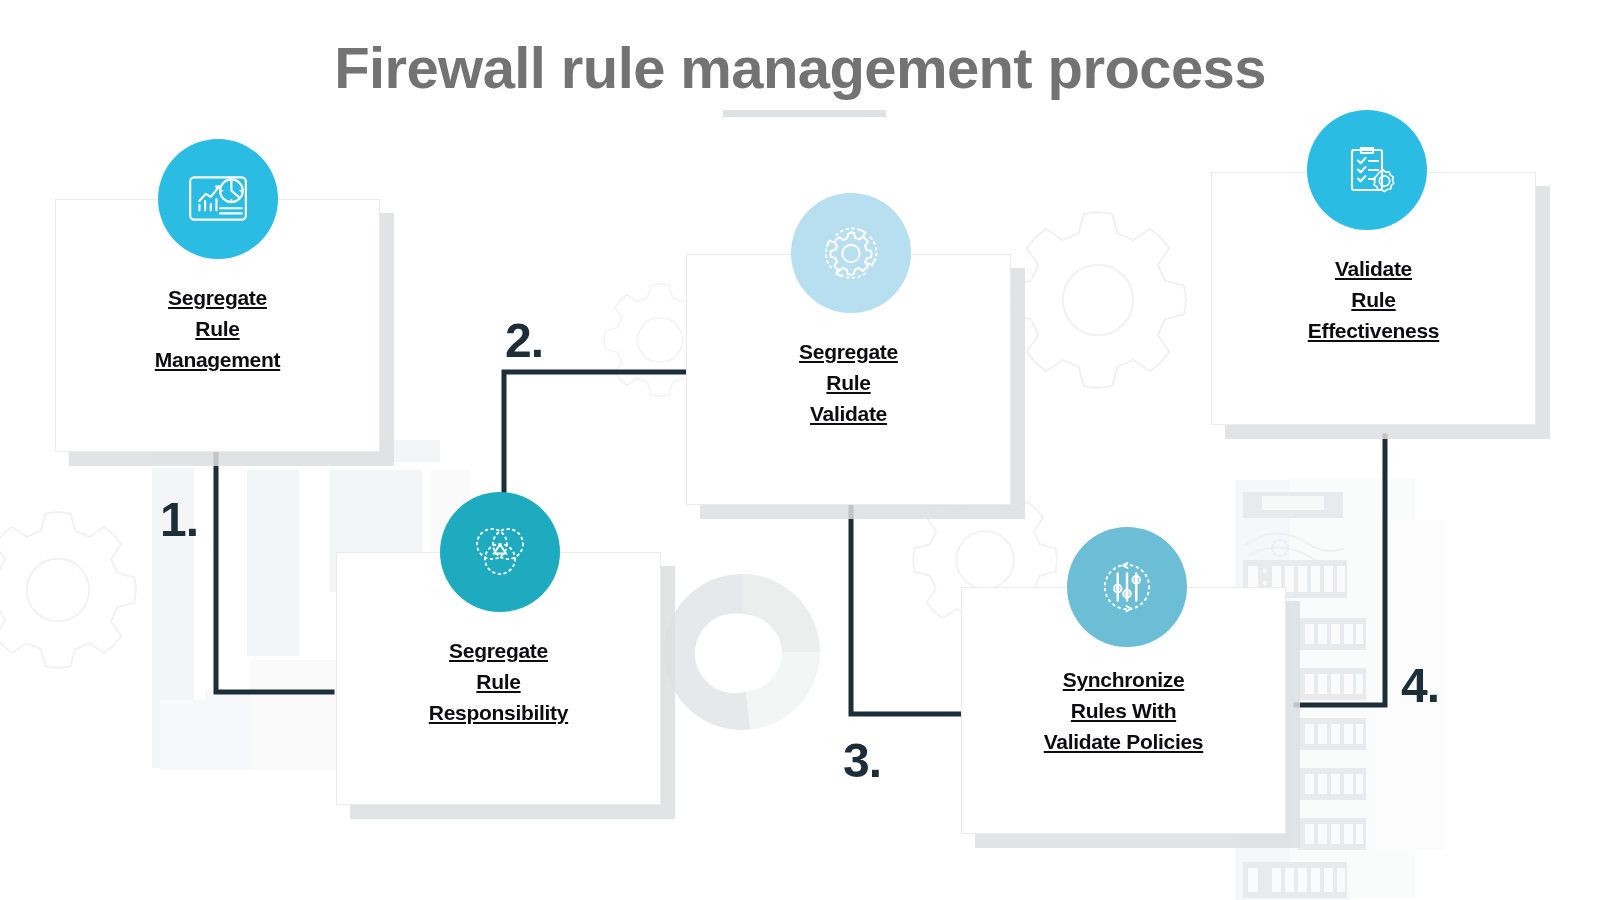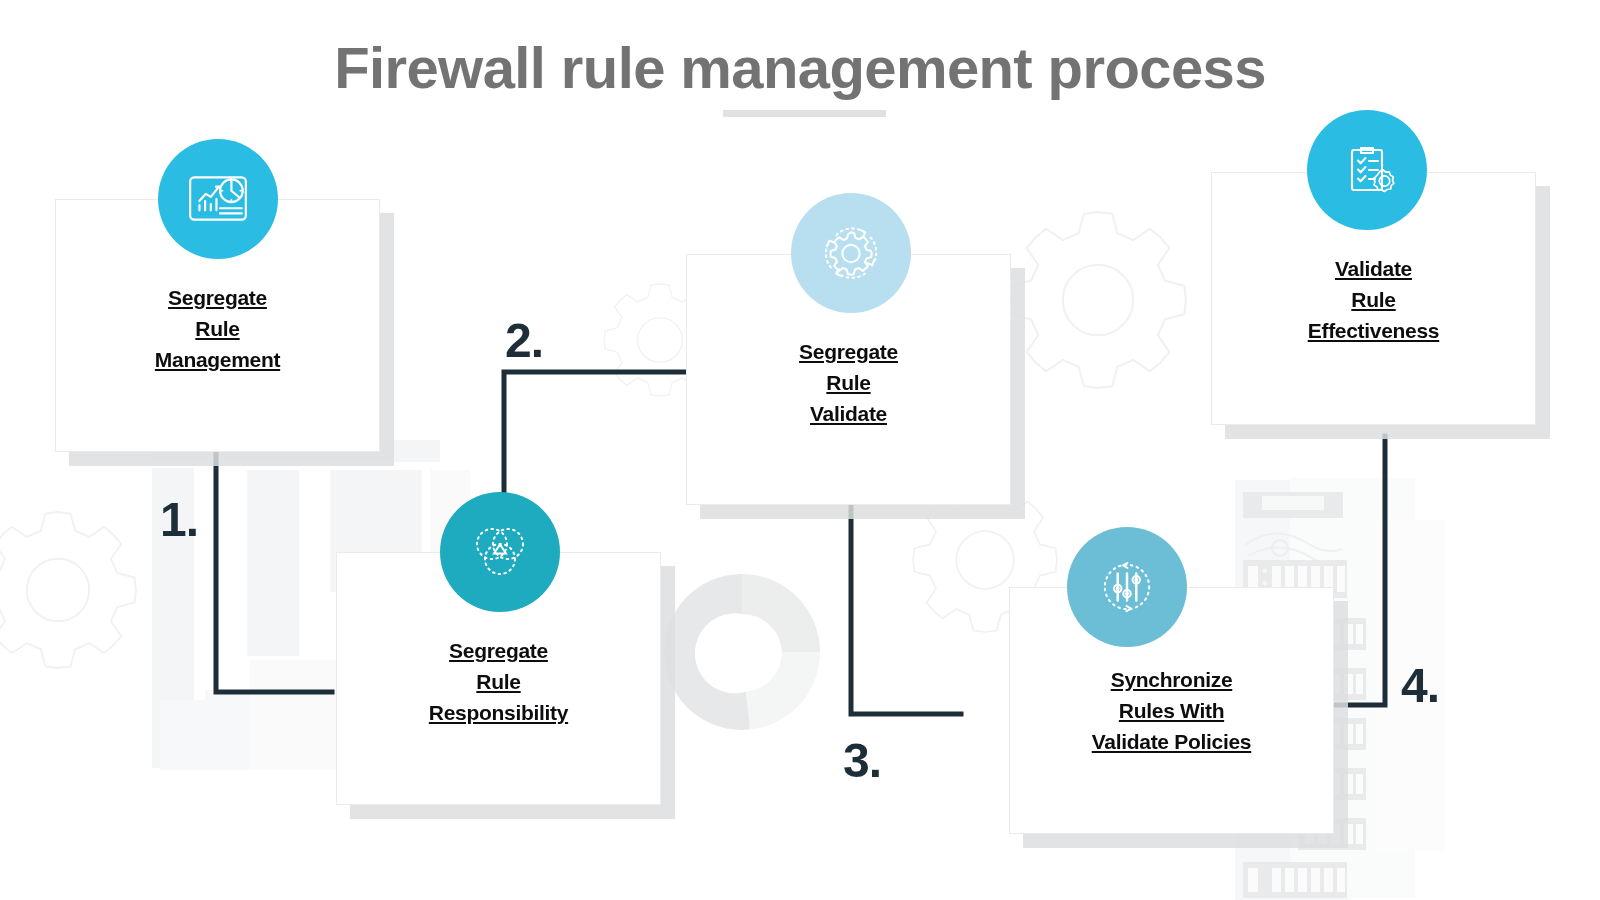--- a/index.html
+++ b/index.html
@@ -307,21 +307,21 @@
       <path d="M51 17 A21.5 21.5 0 0 1 52.5 44" stroke-dasharray="1.6 4"></path>
       <path d="M45.5 52 A21.5 21.5 0 0 1 19 51" stroke-dasharray="1.6 4"></path>
       <path d="M12.5 46 A21.5 21.5 0 0 1 11.5 20" stroke-dasharray="1.6 4"></path>
       <path d="M41 9.5 L46 12 L43.5 16.5" stroke-width="1.9"></path>
       <path d="M55 38 L52.5 43.5 L47.8 41.8" stroke-width="1.9"></path>
       <path d="M22.5 54.5 L17.5 52 L20 47.5" stroke-width="1.9"></path>
       <path d="M8.5 25.5 L11 20 L15.8 21.8" stroke-width="1.9"></path>
     </svg>
   </div>
 
-  <div class="card" style="left:961px; top:587px; width:325px; height:247px;margin-left:48px;">
+  <div class="card" style="left:961px; top:587px; width:325px; height:247px;">
     <div class="card-text" style="top:76px;">
       <span>Synchronize</span><br>
       <span>Rules With</span><br>
       <span>Validate Policies</span>
     </div>
   </div>
   <div class="icon-badge" style="left:1067px; top:527px; width:120px; height:120px; background:#6CBDD6;">
     <svg width="66" height="66" viewBox="0 0 64 64" fill="none" stroke="#ffffff" stroke-width="2" stroke-linecap="round" stroke-linejoin="round">
       <circle cx="32" cy="32" r="21.5" stroke-dasharray="1.6 4.2"></circle>
       <path d="M23 19 v26 M32 19 v26 M41 19 v26" stroke-width="2.4"></path>

